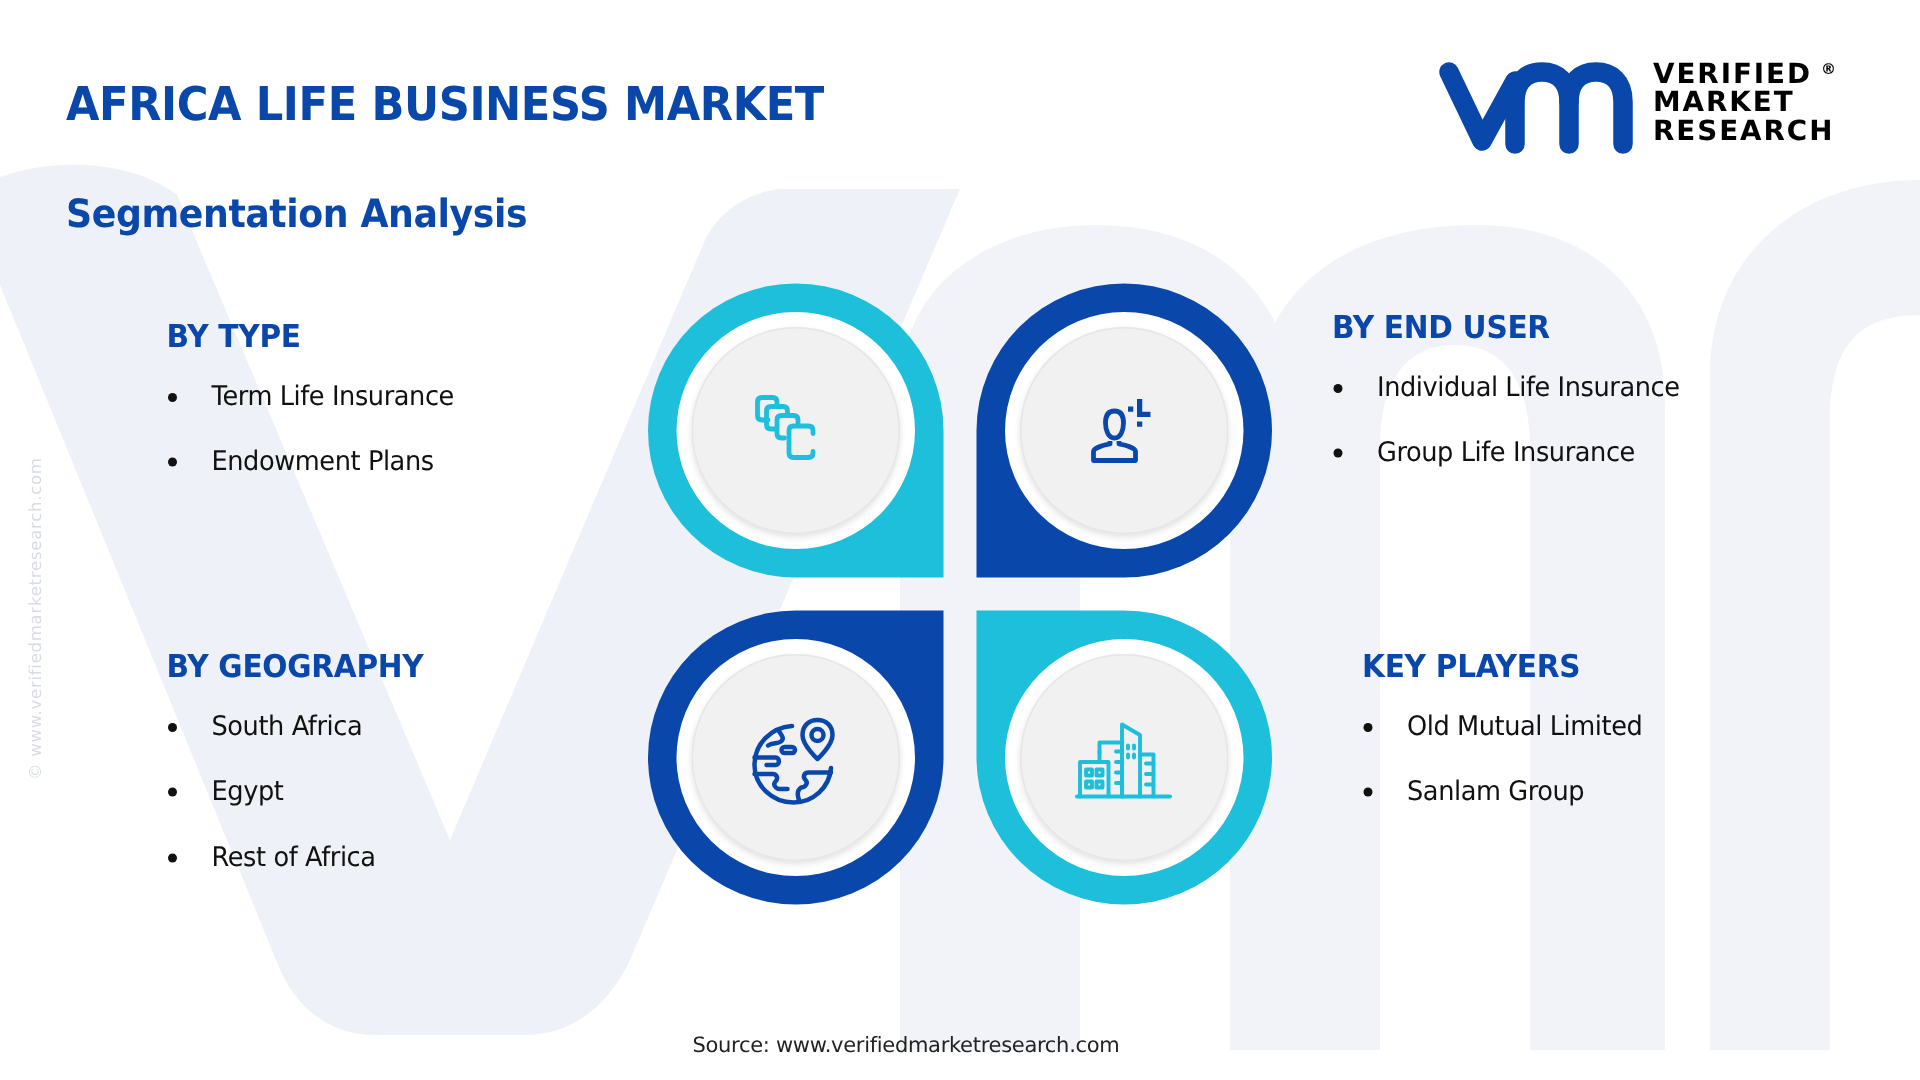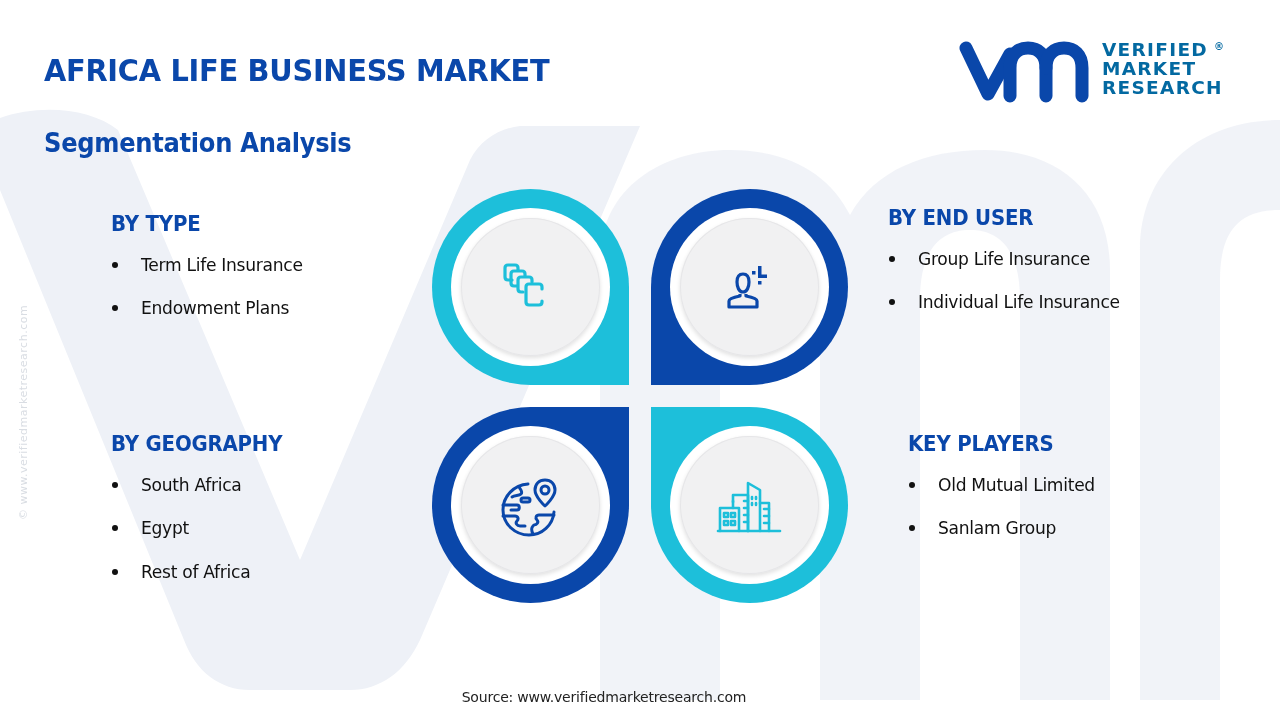--- a/index.html
+++ b/index.html
@@ -29,21 +29,21 @@
     font-size: 26px; color: #0A47AA; letter-spacing: -0.3px;
     transform: scaleX(0.93); transform-origin: left;
     z-index: 2;
   }
 
   
   .logo { position: absolute; left: 958px; top: 38px; width: 270px; height: 66px; z-index: 2; }
   .logo-text {
     position: absolute; left: 1102px; top: 40px;
     font-family: "DejaVu Sans", sans-serif; font-weight: bold;
-    font-size: 18.5px; line-height: 19px; color: #0369a1; letter-spacing: 1.3px;
+    font-size: 18.5px; line-height: 19px; color: #000000; letter-spacing: 1.3px;
     z-index: 2;
   }
   .logo-text .reg { position: absolute; left: 112px; top: -3px; font-size: 10px; letter-spacing: 0; }
 
   
   .section { position: absolute; z-index: 2; }
   .section-heading {
     font-family: "DejaVu Sans", sans-serif; font-weight: bold;
     font-size: 21px; color: #0A47AA; letter-spacing: -0.2px;
     transform: scaleX(0.94); transform-origin: left;
@@ -123,22 +123,22 @@
   <div class="section-heading">BY TYPE</div>
   <ul>
     <li><span class="bullet"></span><span class="txt">Term Life Insurance</span></li>
     <li><span class="bullet"></span><span class="txt">Endowment Plans</span></li>
   </ul>
 </div>
 
 <div class="section" style="left:888px; top:206px;">
   <div class="section-heading">BY END USER</div>
   <ul>
+    <li><span class="bullet"></span><span class="txt">Individual Life Insurance</span></li>
     <li><span class="bullet"></span><span class="txt">Group Life Insurance</span></li>
-    <li><span class="bullet"></span><span class="txt">Individual Life Insurance</span></li>
   </ul>
 </div>
 
 <div class="section" style="left:111px; top:432px;">
   <div class="section-heading">BY GEOGRAPHY</div>
   <ul>
     <li><span class="bullet"></span><span class="txt">South Africa</span></li>
     <li><span class="bullet"></span><span class="txt">Egypt</span></li>
     <li><span class="bullet"></span><span class="txt">Rest of Africa</span></li>
   </ul>

